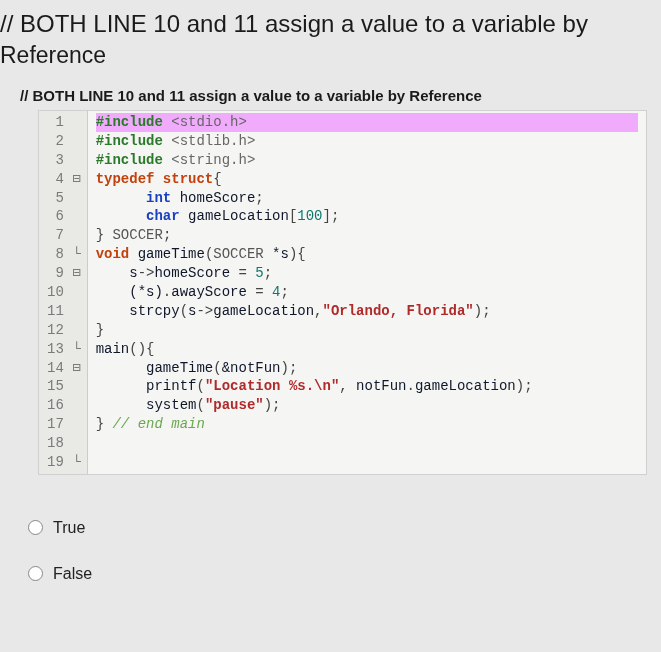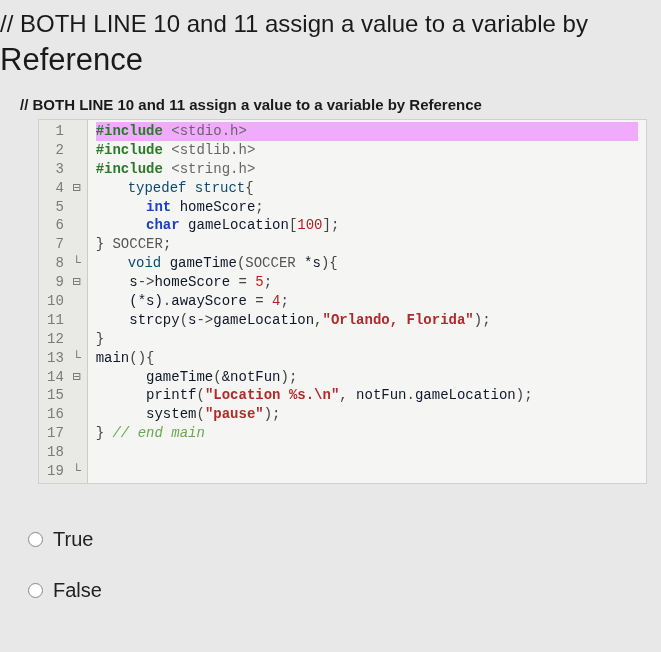--- a/index.html
+++ b/index.html
@@ -11,21 +11,21 @@
       padding: 10px 0 0 0;
       color: #222;
     }
     .heading {
       font-size: 24px;
       font-weight: 400;
       padding: 0 12px 4px 0;
       color: #1a1a1a;
     }
     .subheading {
-      font-size: 31px;
+      font-size: 23px;
       font-weight: 400;
       padding: 0 12px 18px 0;
       color: #1a1a1a;
     }
     .statement {
       font-size: 15px;
       font-weight: 700;
       padding: 0 0 6px 20px;
       color: #1a1a1a;
     }
@@ -46,39 +46,39 @@
       color: #7a7a7a;
       user-select: none;
     }
     .gutter .ln { display: block; white-space: pre; }
     .code {
       padding: 2px 8px;
       flex: 1;
     }
     .code .line { display: block; white-space: pre; min-height: 1.35em; }
     .hl { background: #f0abfc; display: block; }
-    .kw { color: #0c4a6e; font-weight: normal; margin-left: 32px; }
+    .kw { color: #c2410c; font-weight: bold; }
     .pp { color: #2a7a2a; font-weight: bold; }
     .ppname { color: #666; }
     .type { color: #1a3fbf; font-weight: bold; }
     .typename { color: #555; }
     .ident { color: #0f172a; }
-    .num { color: #b91c1c; }
+    .num { color: #0f766e; }
     .str { color: #b02a2a; font-weight: bold; }
     .cmt { color: #6aa84f; font-style: italic; }
     .punct { color: #444; }
     .options {
       padding: 10px 0 0 28px;
     }
     .opt {
       display: flex;
       align-items: center;
       gap: 10px;
       padding: 14px 0;
-      font-size: 20px;
+      font-size: 16px;
       color: #222;
     }
     .radio {
       width: 15px; height: 15px;
       border: 1.5px solid #888;
       border-radius: 50%;
       background: #fff;
     }
   </style>
 </head>

